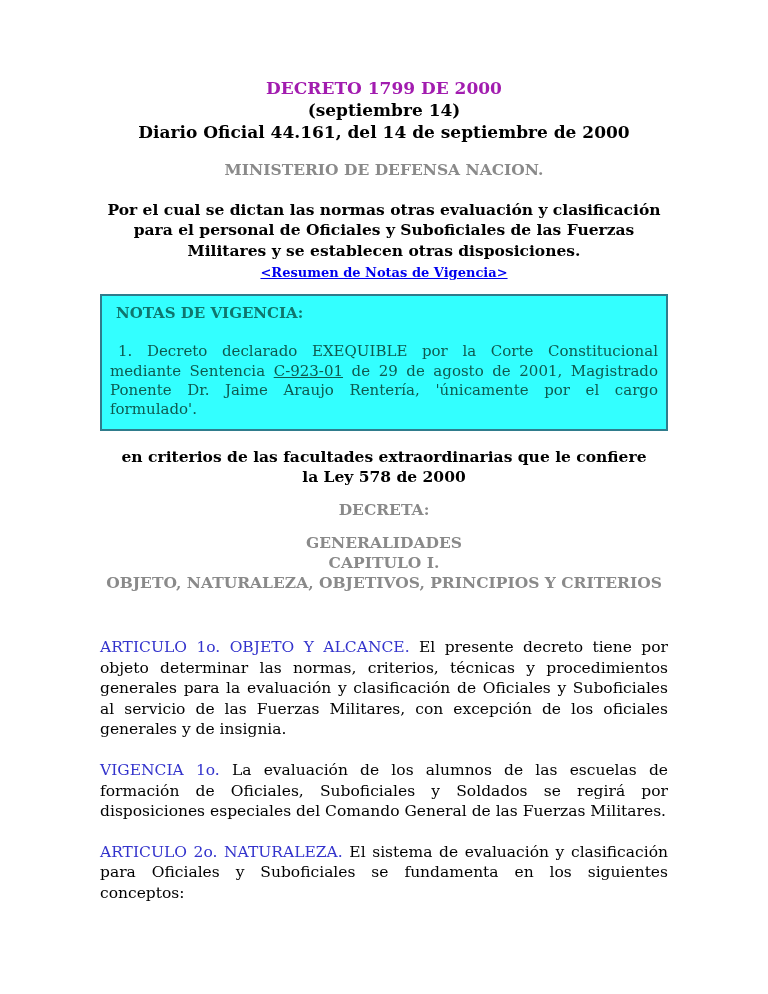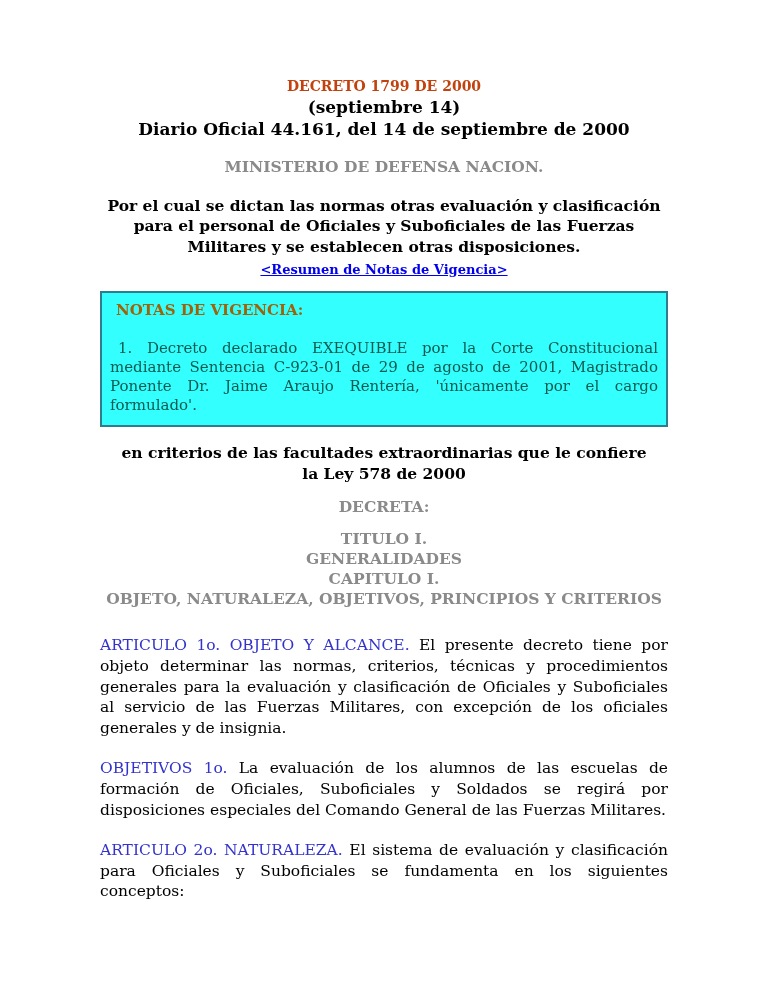--- a/index.html
+++ b/index.html
@@ -15,23 +15,23 @@
   }
   .page {
     box-sizing: border-box;
     width: 768px;
     min-height: 994px;
     padding: 78px 100px 60px 100px;
   }
   .center { text-align: center; }
 
   .decree-title {
-    font-size: 14px;
+    font-size: 17px;
     font-weight: bold;
-    color: #c2410c;
+    color: #a21caf;
     margin: 0;
     line-height: 1.25;
   }
   .header-line {
     font-size: 17px;
     font-weight: bold;
     margin: 0;
     line-height: 1.3;
   }
   .gray-heading {
@@ -63,33 +63,34 @@
   .notas-box {
     box-sizing: border-box;
     border: 2px solid #2f7c8c;
     background: #33ffff;
     padding: 6px 8px 10px 8px;
     margin: 0 0 12px 0;
   }
   .notas-heading {
     font-size: 15px;
     font-weight: bold;
-    color: #a16207;
+    color: #0f766e;
     margin: 2px 0 0 6px;
   }
   .notas-text {
     font-size: 15px;
     color: #0e5a50;
     text-align: justify;
     text-indent: 8px;
     line-height: 1.28;
     margin: 20px 0 0 0;
   }
   .notas-link {
     color: #0e5a50;
+    text-decoration: underline;
     cursor: pointer;
   }
 
   .president-line { margin-top: 13px; }
   .faculties {
     font-size: 15.5px;
     font-weight: bold;
     line-height: 1.3;
     margin: 16px 0 0 0;
   }
@@ -98,21 +99,21 @@
 
   .article {
     font-size: 15.5px;
     text-align: justify;
     line-height: 1.33;
     margin: 20px 0 0 0;
   }
   .article-lead {
     color: #3333cc;
   }
-  .first-article { margin-top: 26px; }
+  .first-article { margin-top: 44px; }
 </style>
 </head>
 <body>
 
 <div class="page">
 
   <h1 class="decree-title center">DECRETO 1799 DE 2000</h1>
   <div class="header-line center">(septiembre 14)</div>
   <div class="header-line center">Diario Oficial 44.161, del 14 de septiembre de 2000</div>
 
@@ -131,33 +132,32 @@
 
 
   <p class="faculties center">
     <span>en criterios de las facultades extraordinarias que le confiere</span><br>
     <span>la Ley 578 de 2000</span>
   </p>
 
   <div class="gray-heading center decreta-line">DECRETA:</div>
 
   <div class="titles-block">
-    <div class="gray-heading center">TITULO I.</div>
     <div class="gray-heading center">GENERALIDADES</div>
     <div class="gray-heading center">CAPITULO I.</div>
     <div class="gray-heading center">OBJETO, NATURALEZA, OBJETIVOS, PRINCIPIOS Y CRITERIOS</div>
   </div>
 
   <p class="article first-article">
     <span class="article-lead">ARTICULO 1o. OBJETO Y ALCANCE.</span>
     <span>El presente decreto tiene por objeto determinar las normas, criterios, técnicas y procedimientos generales para la evaluación y clasificación de Oficiales y Suboficiales al servicio de las Fuerzas Militares, con excepción de los oficiales generales y de insignia.</span>
   </p>
 
   <p class="article">
-    <span class="article-lead">OBJETIVOS 1o.</span>
+    <span class="article-lead">VIGENCIA 1o.</span>
     <span>La evaluación de los alumnos de las escuelas de formación de Oficiales, Suboficiales y Soldados se regirá por disposiciones especiales del Comando General de las Fuerzas Militares.</span>
   </p>
 
 
   <p class="article">
     <span class="article-lead">ARTICULO 2o. NATURALEZA.</span>
     <span>El sistema de evaluación y clasificación para Oficiales y Suboficiales se fundamenta en los siguientes conceptos:</span><br>
     <br>
     <br>
     <br>

